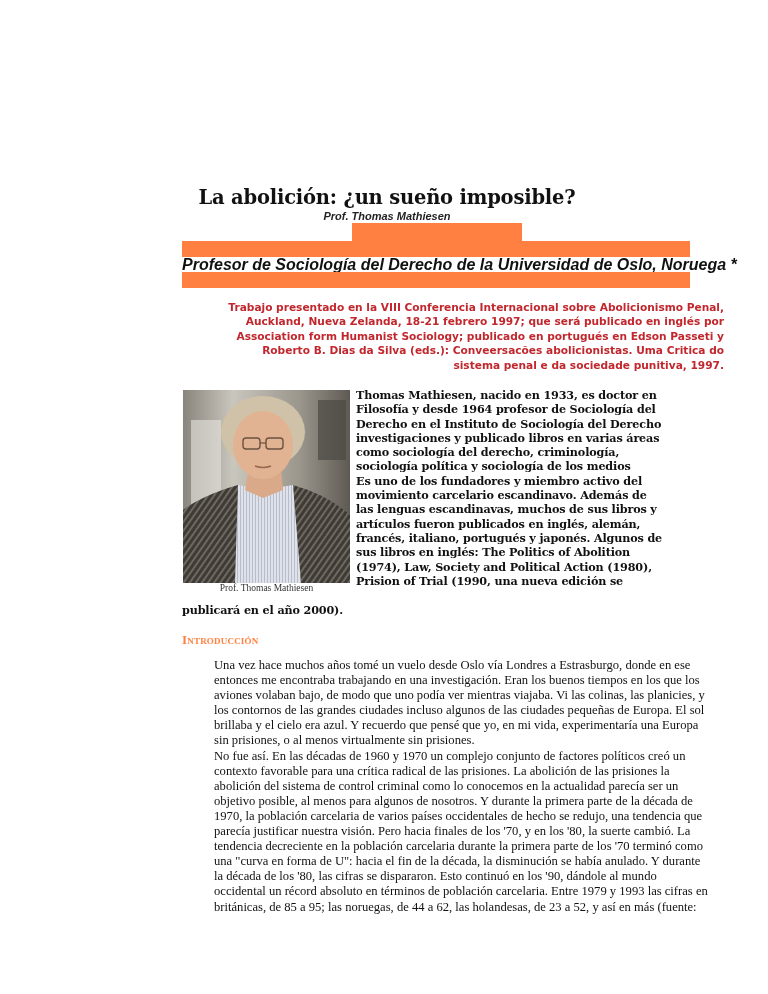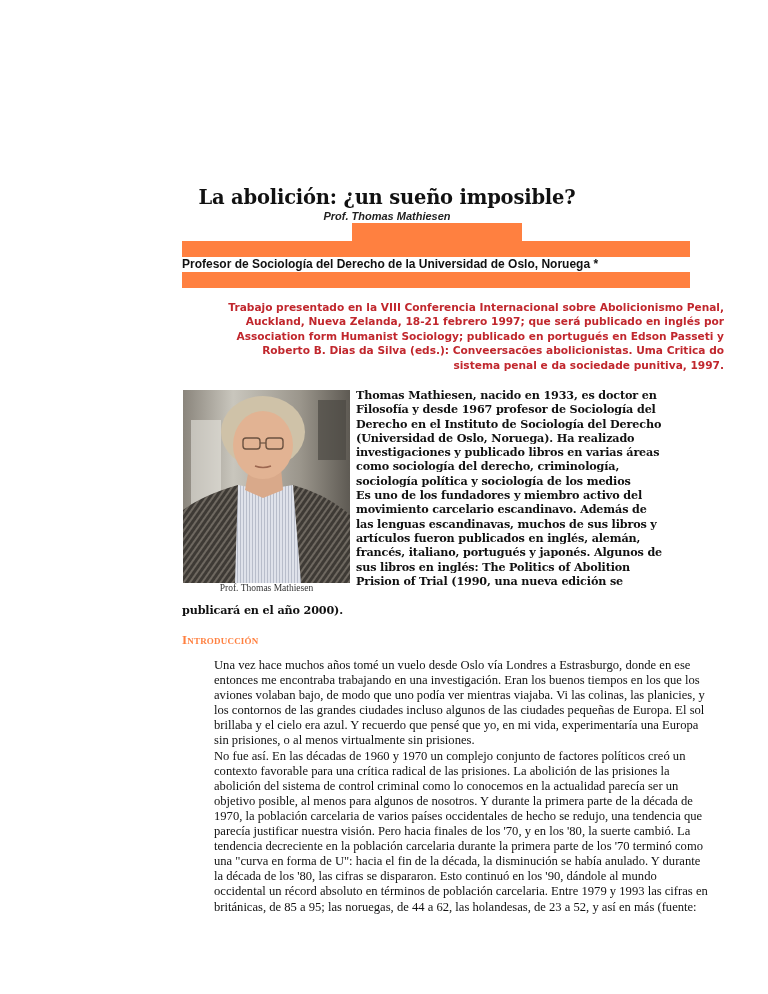--- a/index.html
+++ b/index.html
@@ -63,23 +63,25 @@
   }
   .bar-top { top: 241px; }
   .bar-bottom { top: 272px; }
   .affiliation {
     position: absolute;
     top: 257px;
     left: 0;
     width: 508px;
     height: 15px;
     line-height: 15px;
+    text-align: center;
     font-family: "Liberation Sans", sans-serif;
     font-weight: bold;
-    font-size: 12px;
+    font-style: italic;
+    font-size: 16px;
     color: #111;
     white-space: nowrap;
   }
   .presented {
     position: absolute;
     top: 300px;
     left: -32px;
     width: 574px;
     text-align: right;
     font-family: "DejaVu Sans", sans-serif;
@@ -214,32 +216,32 @@
       <rect x="60" y="48" width="17" height="11" rx="3" fill="none" stroke="#6b5240" stroke-width="1.4"></rect>
       <rect x="83" y="48" width="17" height="11" rx="3" fill="none" stroke="#6b5240" stroke-width="1.4"></rect>
       <line x1="77" y1="53" x2="83" y2="53" stroke="#6b5240" stroke-width="1.2"></line>
       <path d="M72 76 Q80 79 88 76" stroke="#9c6750" stroke-width="1.5" fill="none"></path>
     </svg>
   </div>
   <div class="photo-caption">Prof. Thomas Mathiesen</div>
 
   <div class="bio">
     <span>Thomas Mathiesen, nacido en 1933, es doctor en</span>
-    <span>Filosofía y desde 1967 profesor de Sociología del</span>
+    <span>Filosofía y desde 1964 profesor de Sociología del</span>
     <span>Derecho en el Instituto de Sociología del Derecho</span>
-    <span>(Universidad de Oslo, Noruega). Ha realizado</span>
     <span>investigaciones y publicado libros en varias áreas</span>
     <span>como sociología del derecho, criminología,</span>
     <span>sociología política y sociología de los medios</span>
     <span>Es uno de los fundadores y miembro activo del</span>
     <span>movimiento carcelario escandinavo. Además de</span>
     <span>las lenguas escandinavas, muchos de sus libros y</span>
     <span>artículos fueron publicados en inglés, alemán,</span>
     <span>francés, italiano, portugués y japonés. Algunos de</span>
     <span>sus libros en inglés: The Politics of Abolition</span>
+    <span>(1974), Law, Society and Political Action (1980),</span>
     <span>Prision of Trial (1990, una nueva edición se</span>
   </div>
   <div class="bio-tail">publicará en el año 2000).</div>
 
   <div class="section-heading">Introducción</div>
 
   <div class="body-text">
     <span>Una vez hace muchos años tomé un vuelo desde Oslo vía Londres a Estrasburgo, donde en ese</span>
     <span>entonces me encontraba trabajando en una investigación. Eran los buenos tiempos en los que los</span>
     <span>aviones volaban bajo, de modo que uno podía ver mientras viajaba. Vi las colinas, las planicies, y</span>

